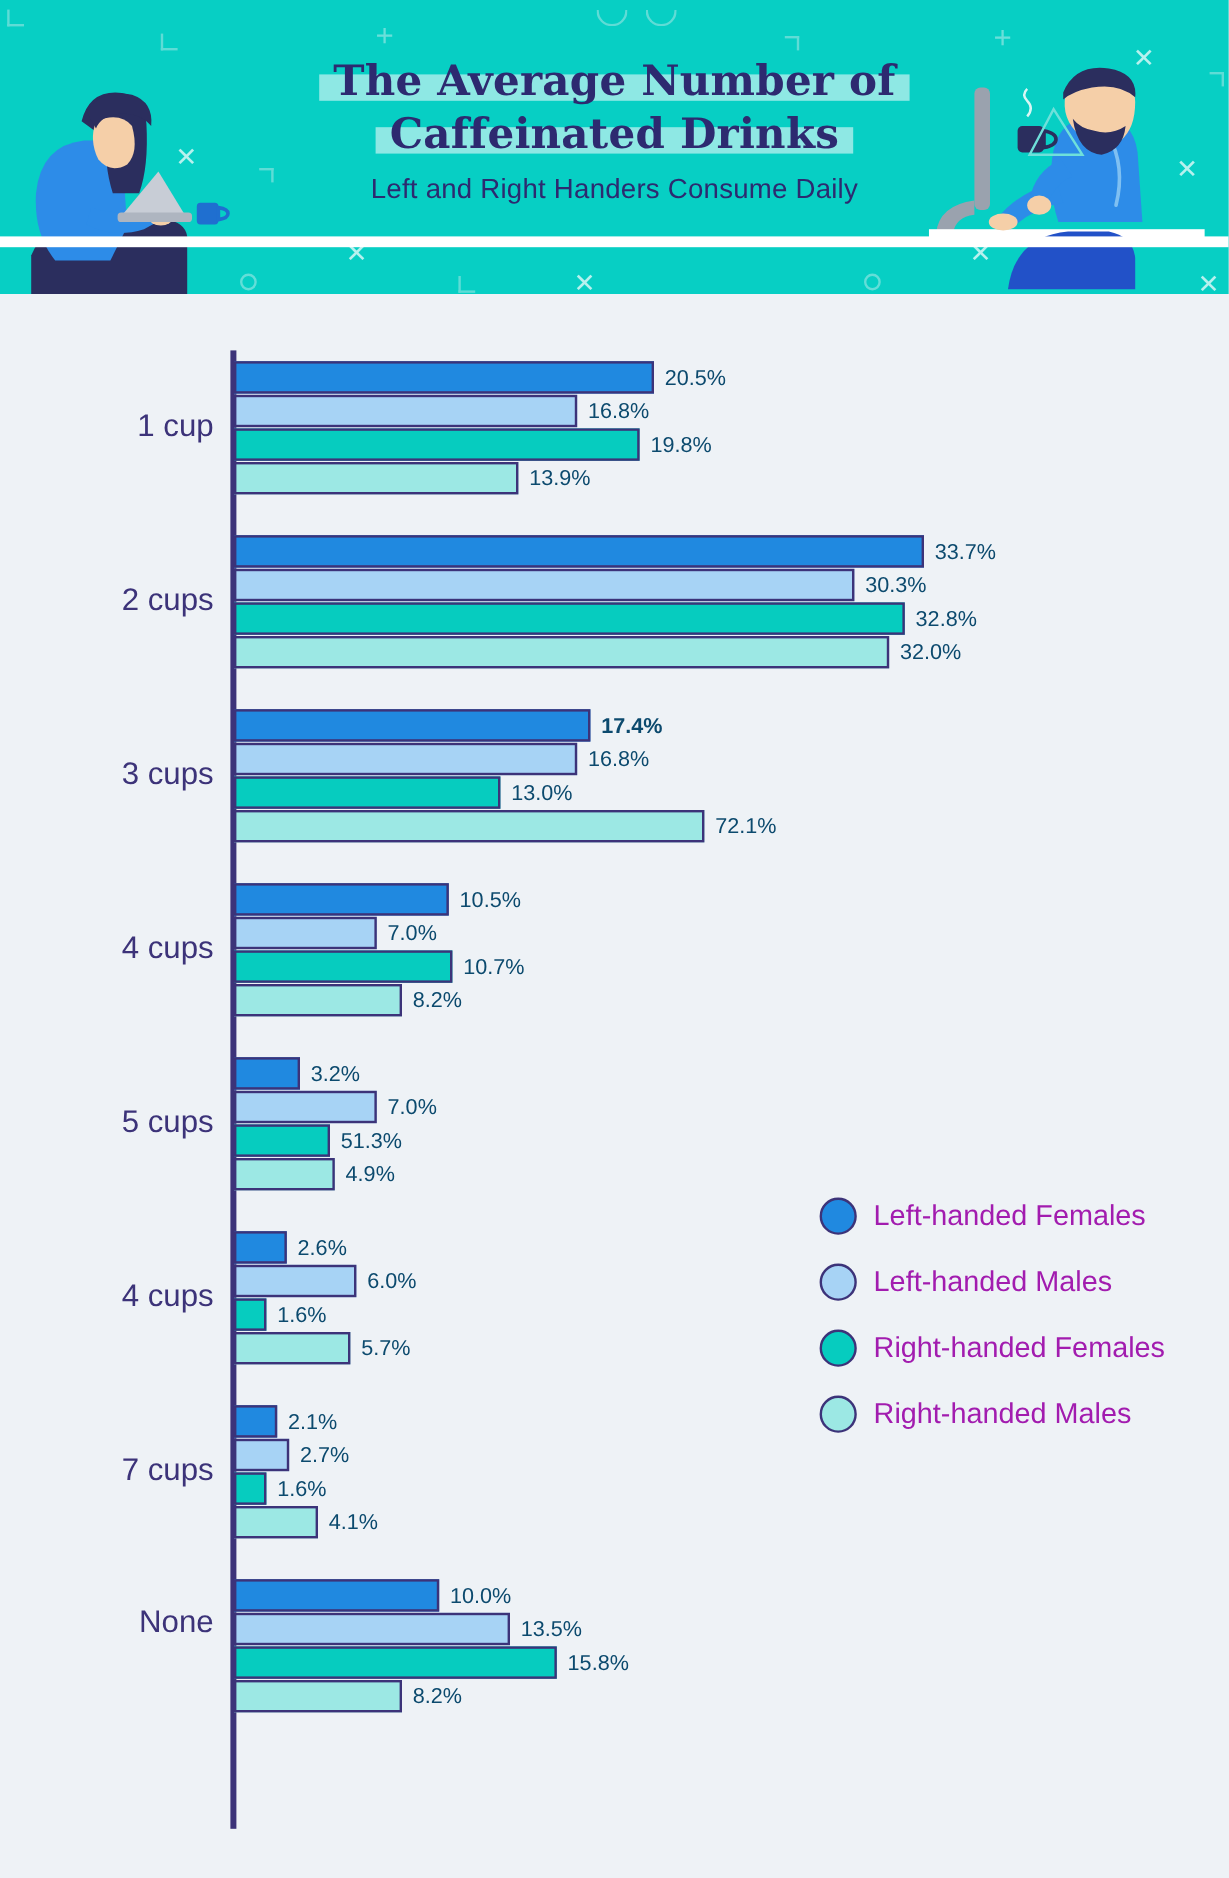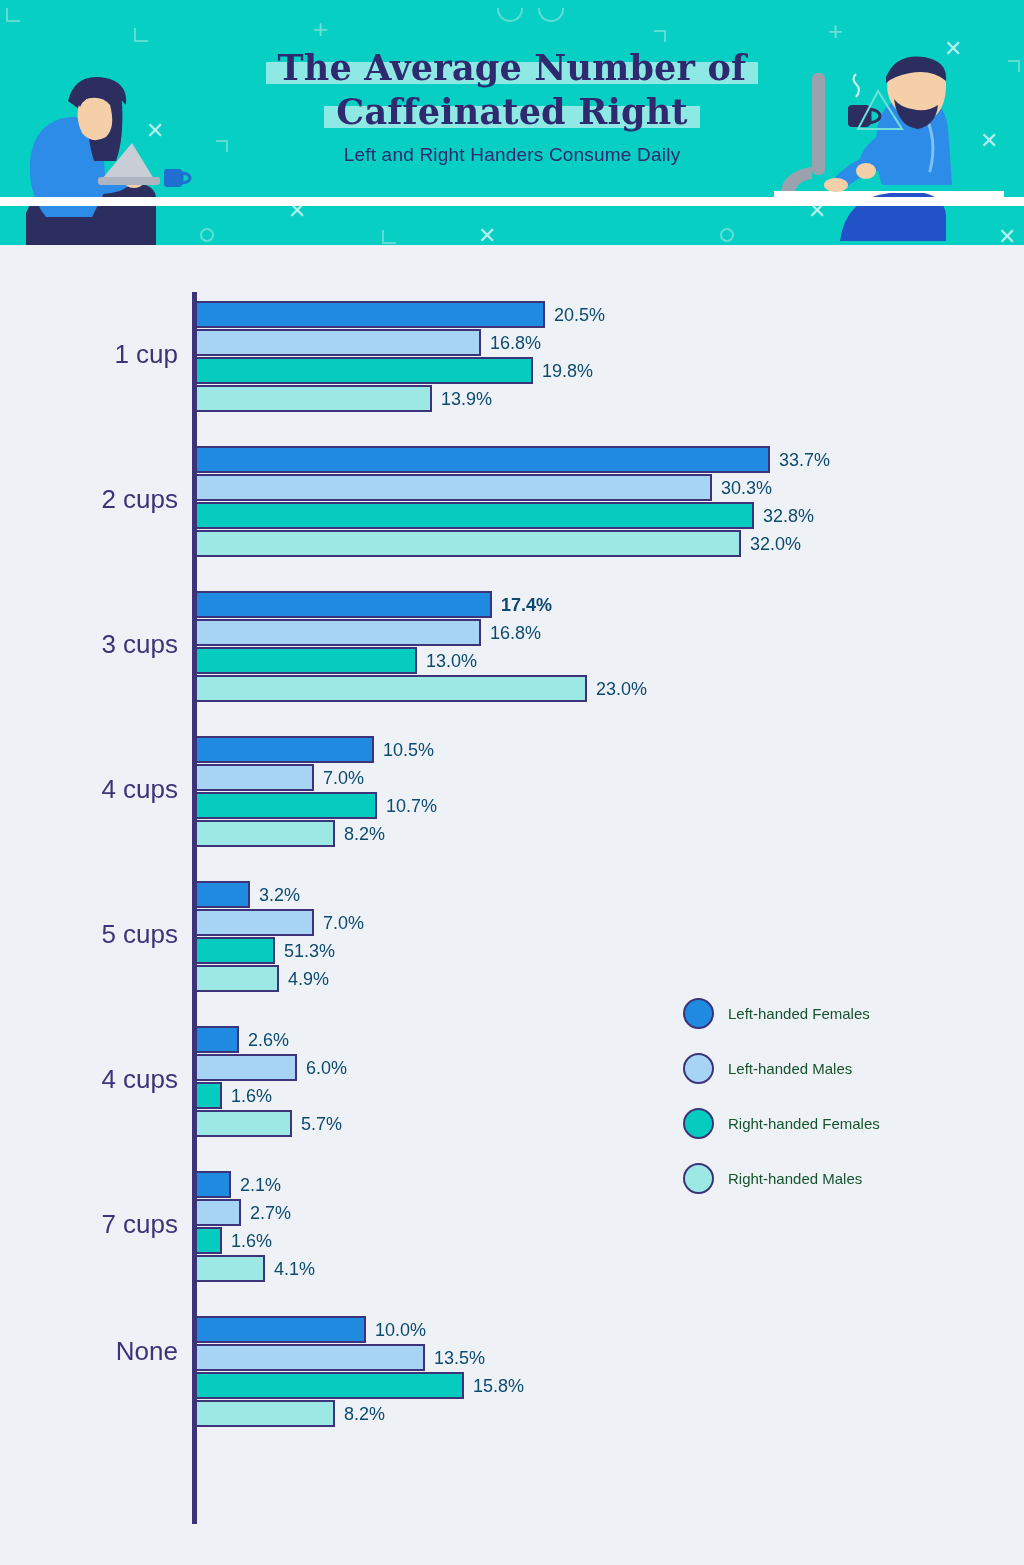--- a/index.html
+++ b/index.html
@@ -35,21 +35,21 @@
     position: relative;
     padding: 0 12px;
   }
   .title-line .hl {
     position: absolute; left: 0; right: 0; top: 16px; height: 22px;
     background: #8ee8e4; z-index: -1;
   }
   .subtitle {
     margin-top: 10px;
     font-family: "Liberation Sans", sans-serif;
-    font-size: 19px;
+    font-size: 23px;
     color: #2d2a70;
     letter-spacing: 0.2px;
   }
 
   
   .deco { position: absolute; color: #6ee6e0; pointer-events: none; }
   .deco.x { font-size: 22px; line-height: 1; color: #b7f1ee; }
   .deco.plus { font-size: 26px; line-height: 1; color: #6adfda; }
   .deco.ring {
     border: 2px solid #63ded8; border-radius: 50%;
@@ -105,21 +105,21 @@
   .legend { position: absolute; left: 683px; top: 741px; }
   .legend-item {
     position: relative; height: 55px;
     display: flex; align-items: center;
   }
   .swatch {
     width: 31px; height: 31px; border-radius: 50%;
     border: 2px solid #3c3379; flex: 0 0 auto;
   }
   .legend-label {
-    margin-left: 14px; font-size: 15px; color: #14532d;
+    margin-left: 14px; font-size: 24px; color: #a21caf;
     font-family: "Liberation Sans", sans-serif; white-space: nowrap;
   }
 </style>
 </head>
 <body>
 
 <div id="page">
 
   <div class="banner">
 
@@ -199,21 +199,21 @@
       <path d="M104 36 l24 38 -44 0 z" fill="none" stroke="#6fe0da" stroke-width="2"></path>
     </svg>
 
     <div class="banner-rule"></div>
 
     <div class="title-wrap">
       <div class="title-line">
         <span class="hl"></span><span>The Average Number of</span>
       </div><br>
       <div class="title-line">
-        <span class="hl"></span><span>Caffeinated Right</span>
+        <span class="hl"></span><span>Caffeinated Drinks</span>
       </div>
       <div class="subtitle">Left and Right Handers Consume Daily</div>
     </div>
   </div>
 
   <div class="chart">
     <div class="axis"></div>
     <div id="groups">
         <div class="group" style="top: 56px; width: 1024px; height: 112px;">
           <div class="cat-label" style="top: 38px; right: 846px;">1 cup</div>
@@ -262,21 +262,21 @@
           <div class="bar-row" style="top: 28px; width: 800px;">
             <div class="bar" style="width: 286px; background: rgb(167, 211, 245);"></div>
             <span class="bar-value" style="left: 295px;">16.8%</span>
           </div>
           <div class="bar-row" style="top: 56px; width: 800px;">
             <div class="bar" style="width: 222px; background: rgb(6, 204, 191);"></div>
             <span class="bar-value" style="left: 231px;">13.0%</span>
           </div>
           <div class="bar-row" style="top: 84px; width: 800px;">
             <div class="bar" style="width: 392px; background: rgb(156, 232, 228);"></div>
-            <span class="bar-value" style="left: 401px;">23.0%</span>
+            <span class="bar-value" style="left: 401px;">72.1%</span>
           </div>
         </div>
         <div class="group" style="top: 491px; width: 1024px; height: 112px;">
           <div class="cat-label" style="top: 38px; right: 846px;">4 cups</div>
           <div class="bar-row" style="top: 0px; width: 800px;">
             <div class="bar" style="width: 179px; background: rgb(32, 137, 224);"></div>
             <span class="bar-value" style="left: 188px;">10.5%</span>
           </div>
           <div class="bar-row" style="top: 28px; width: 800px;">
             <div class="bar" style="width: 119px; background: rgb(167, 211, 245);"></div>

